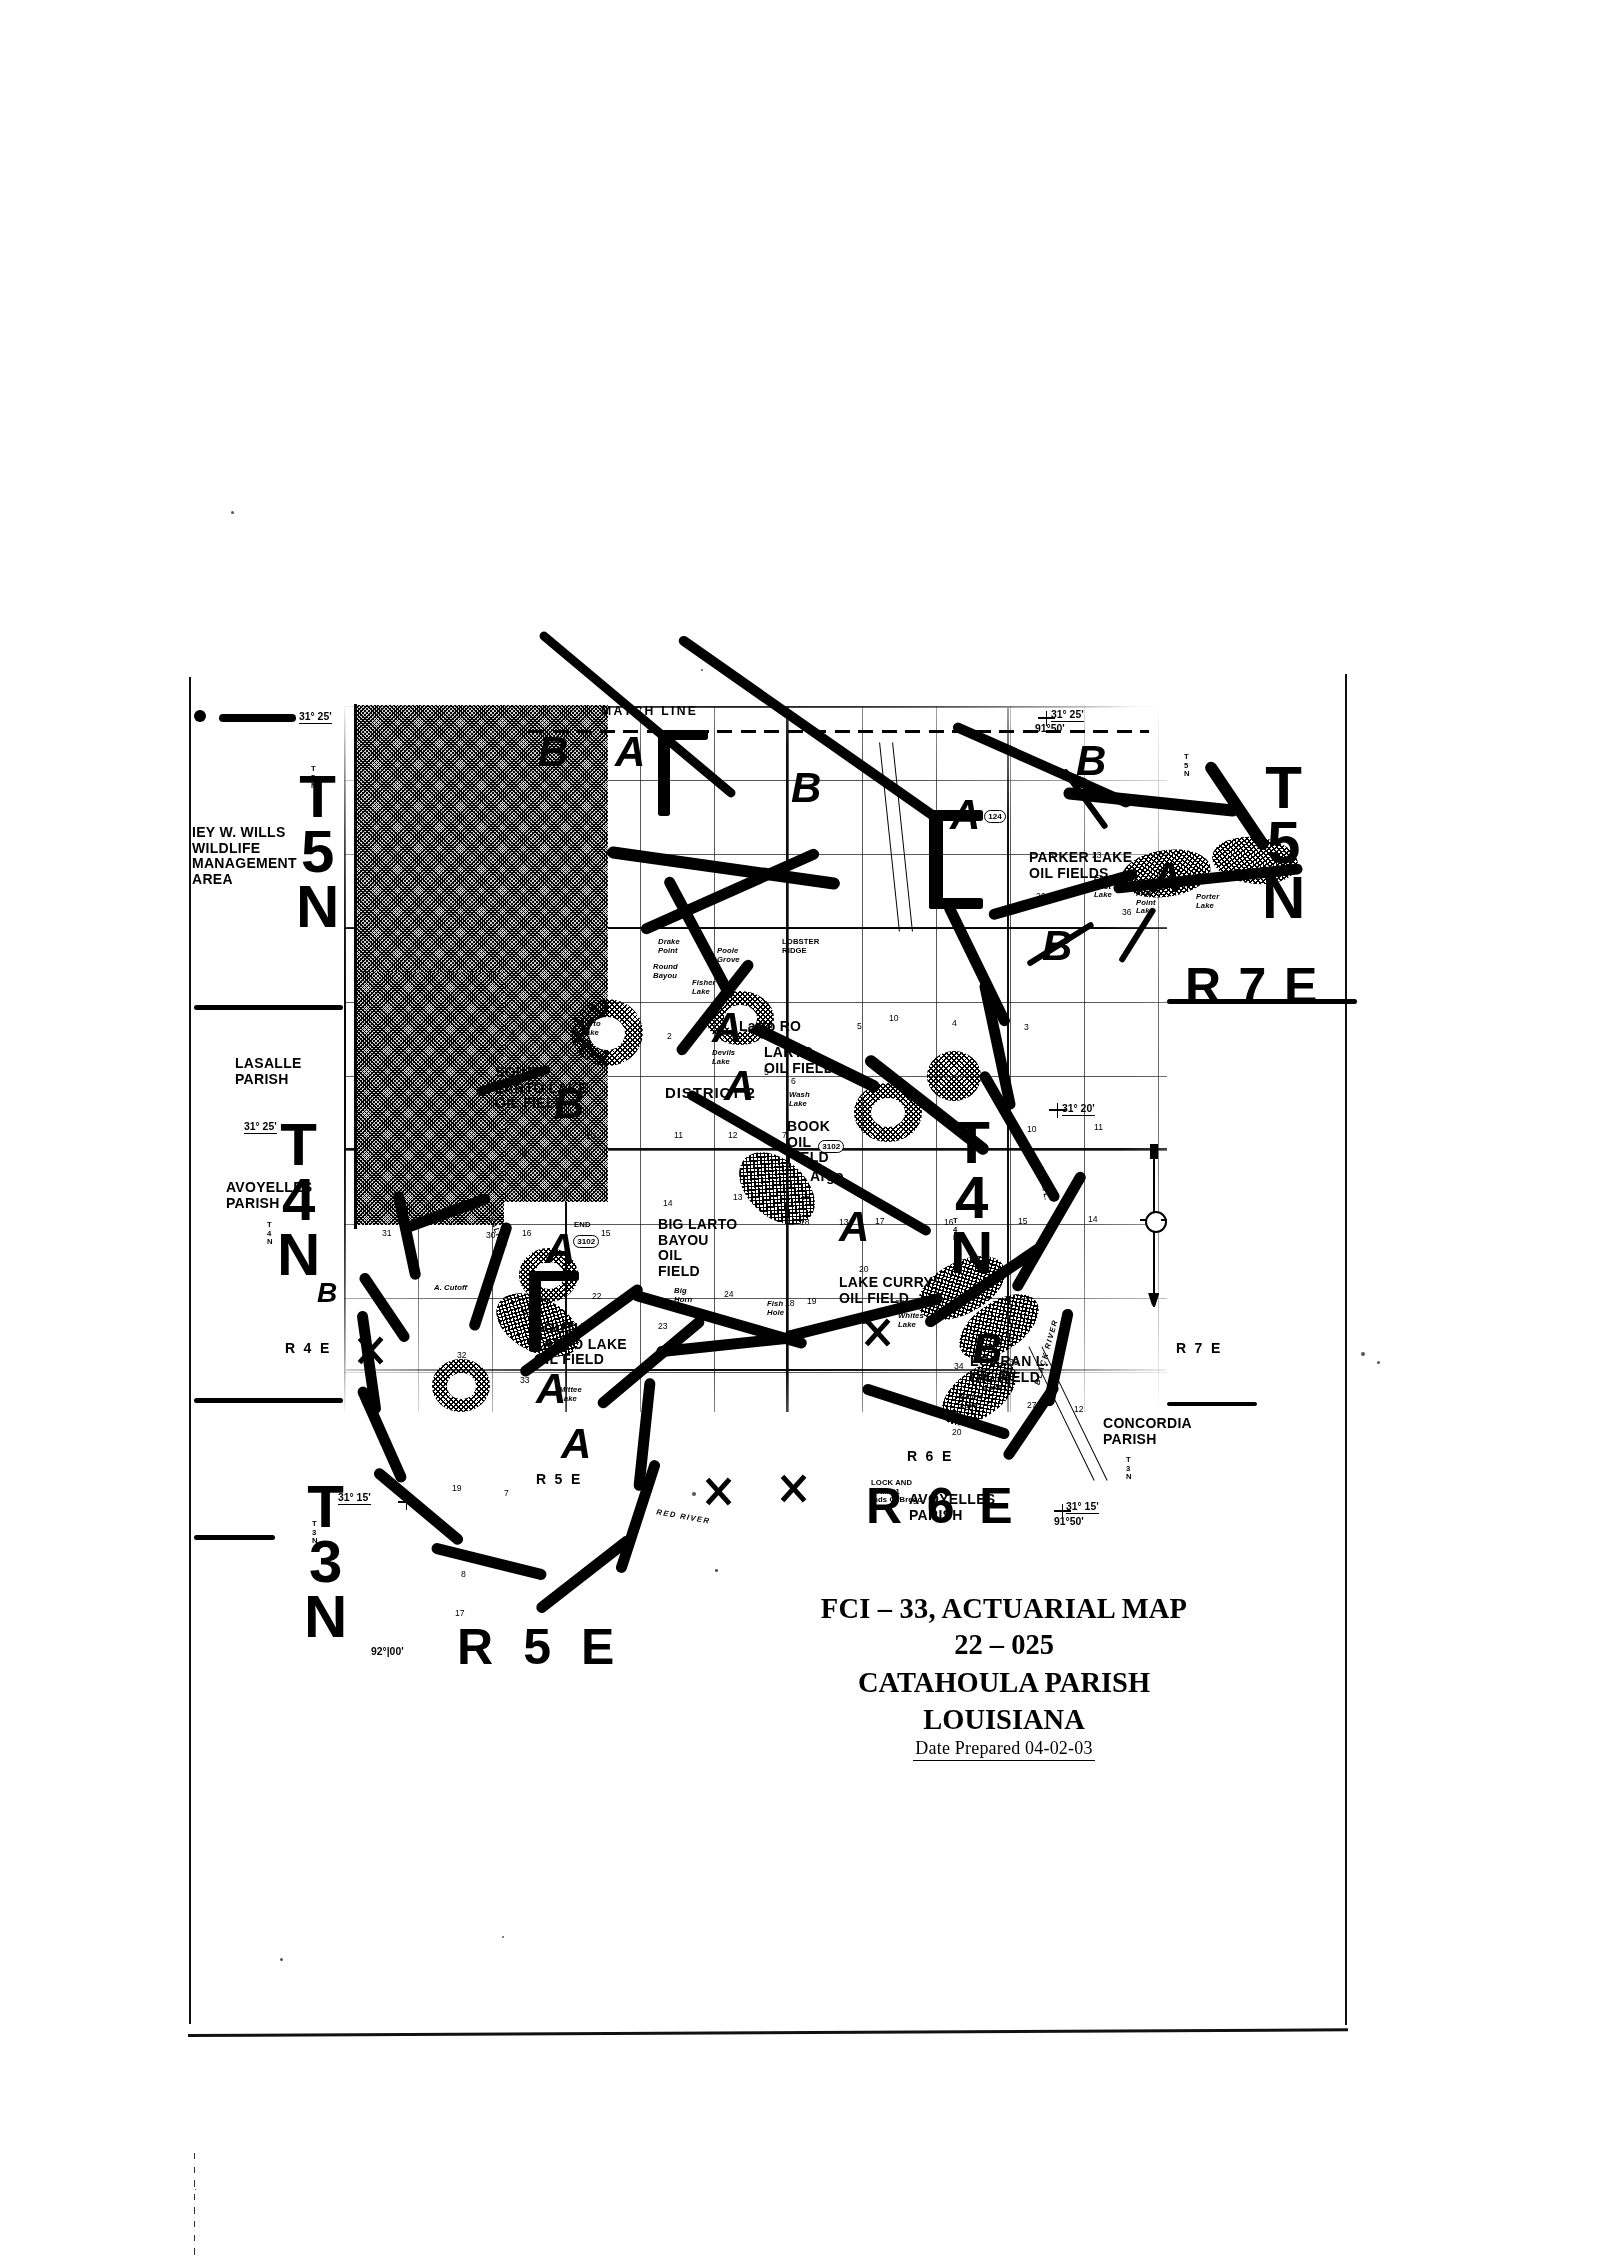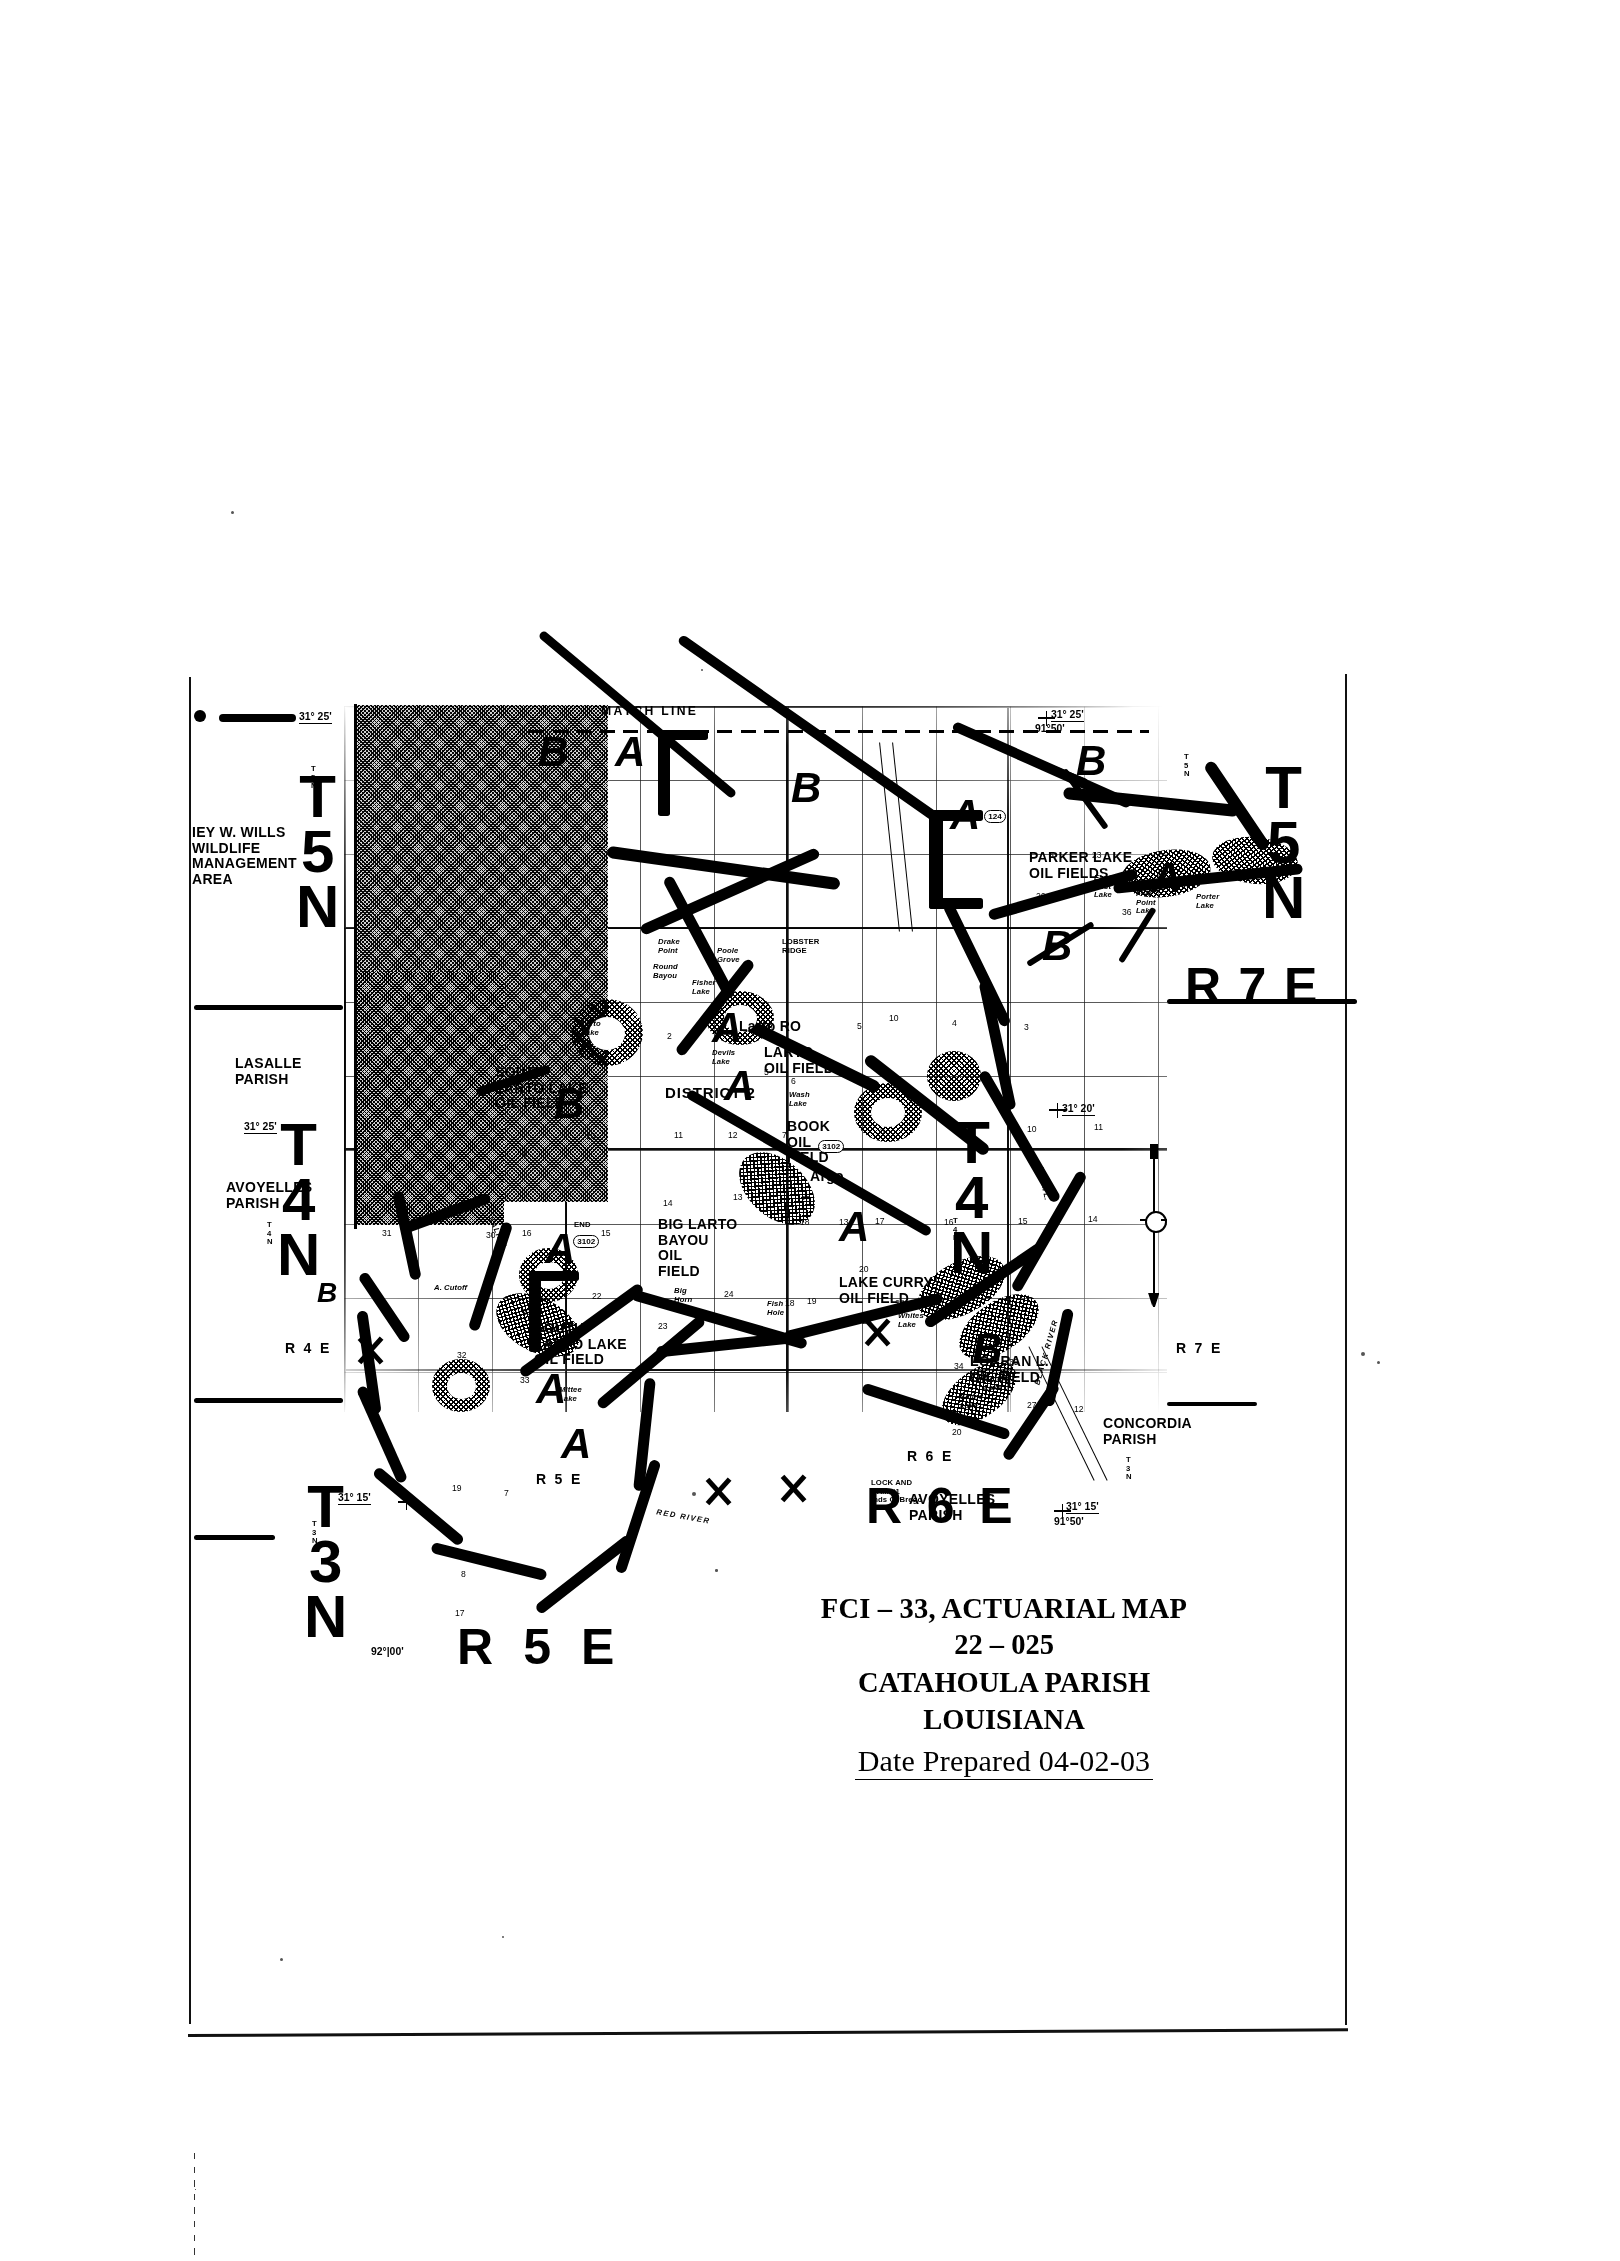--- a/index.html
+++ b/index.html
@@ -23,21 +23,21 @@
 
   
   .titleblock{position:absolute;left:760px;top:1592px;width:488px;text-align:center;
     font-family:"Liberation Serif",serif;color:#000;}
   .t-line1{font-size:28.5px;font-weight:bold;letter-spacing:0.2px;line-height:1.18;}
   .t-line2{font-size:28.5px;font-weight:bold;line-height:1.35;}
   .t-line3{font-size:28.5px;font-weight:bold;line-height:1.3;}
   .t-line4{font-size:28.5px;font-weight:bold;line-height:1.3;}
   .t-page{font-size:22.6px;margin-top:6.3px;display:inline-block;
     border-bottom:1.8px solid #000;padding:0 2.7px 0.9px 2.7px;letter-spacing:0.5px;}
-  .t-date{font-size:30px;margin-top:6px;display:inline-block;
+  .t-date{font-size:18px;margin-top:0;display:inline-block;
     border-bottom:1.8px solid #000;padding:0 2.7px 0.9px 2.7px;letter-spacing:0.2px;}
 
   
   .map{position:absolute;left:194px;top:696px;width:1149px;height:904px;}
 
   
   .grid{position:absolute;left:344px;top:706px;width:823px;height:706px;
     background:
       repeating-linear-gradient(to right, rgba(0,0,0,.72) 0 0.9px, transparent 0.9px 74px),
       repeating-linear-gradient(to bottom, rgba(0,0,0,.72) 0 0.9px, transparent 0.9px 74px);

